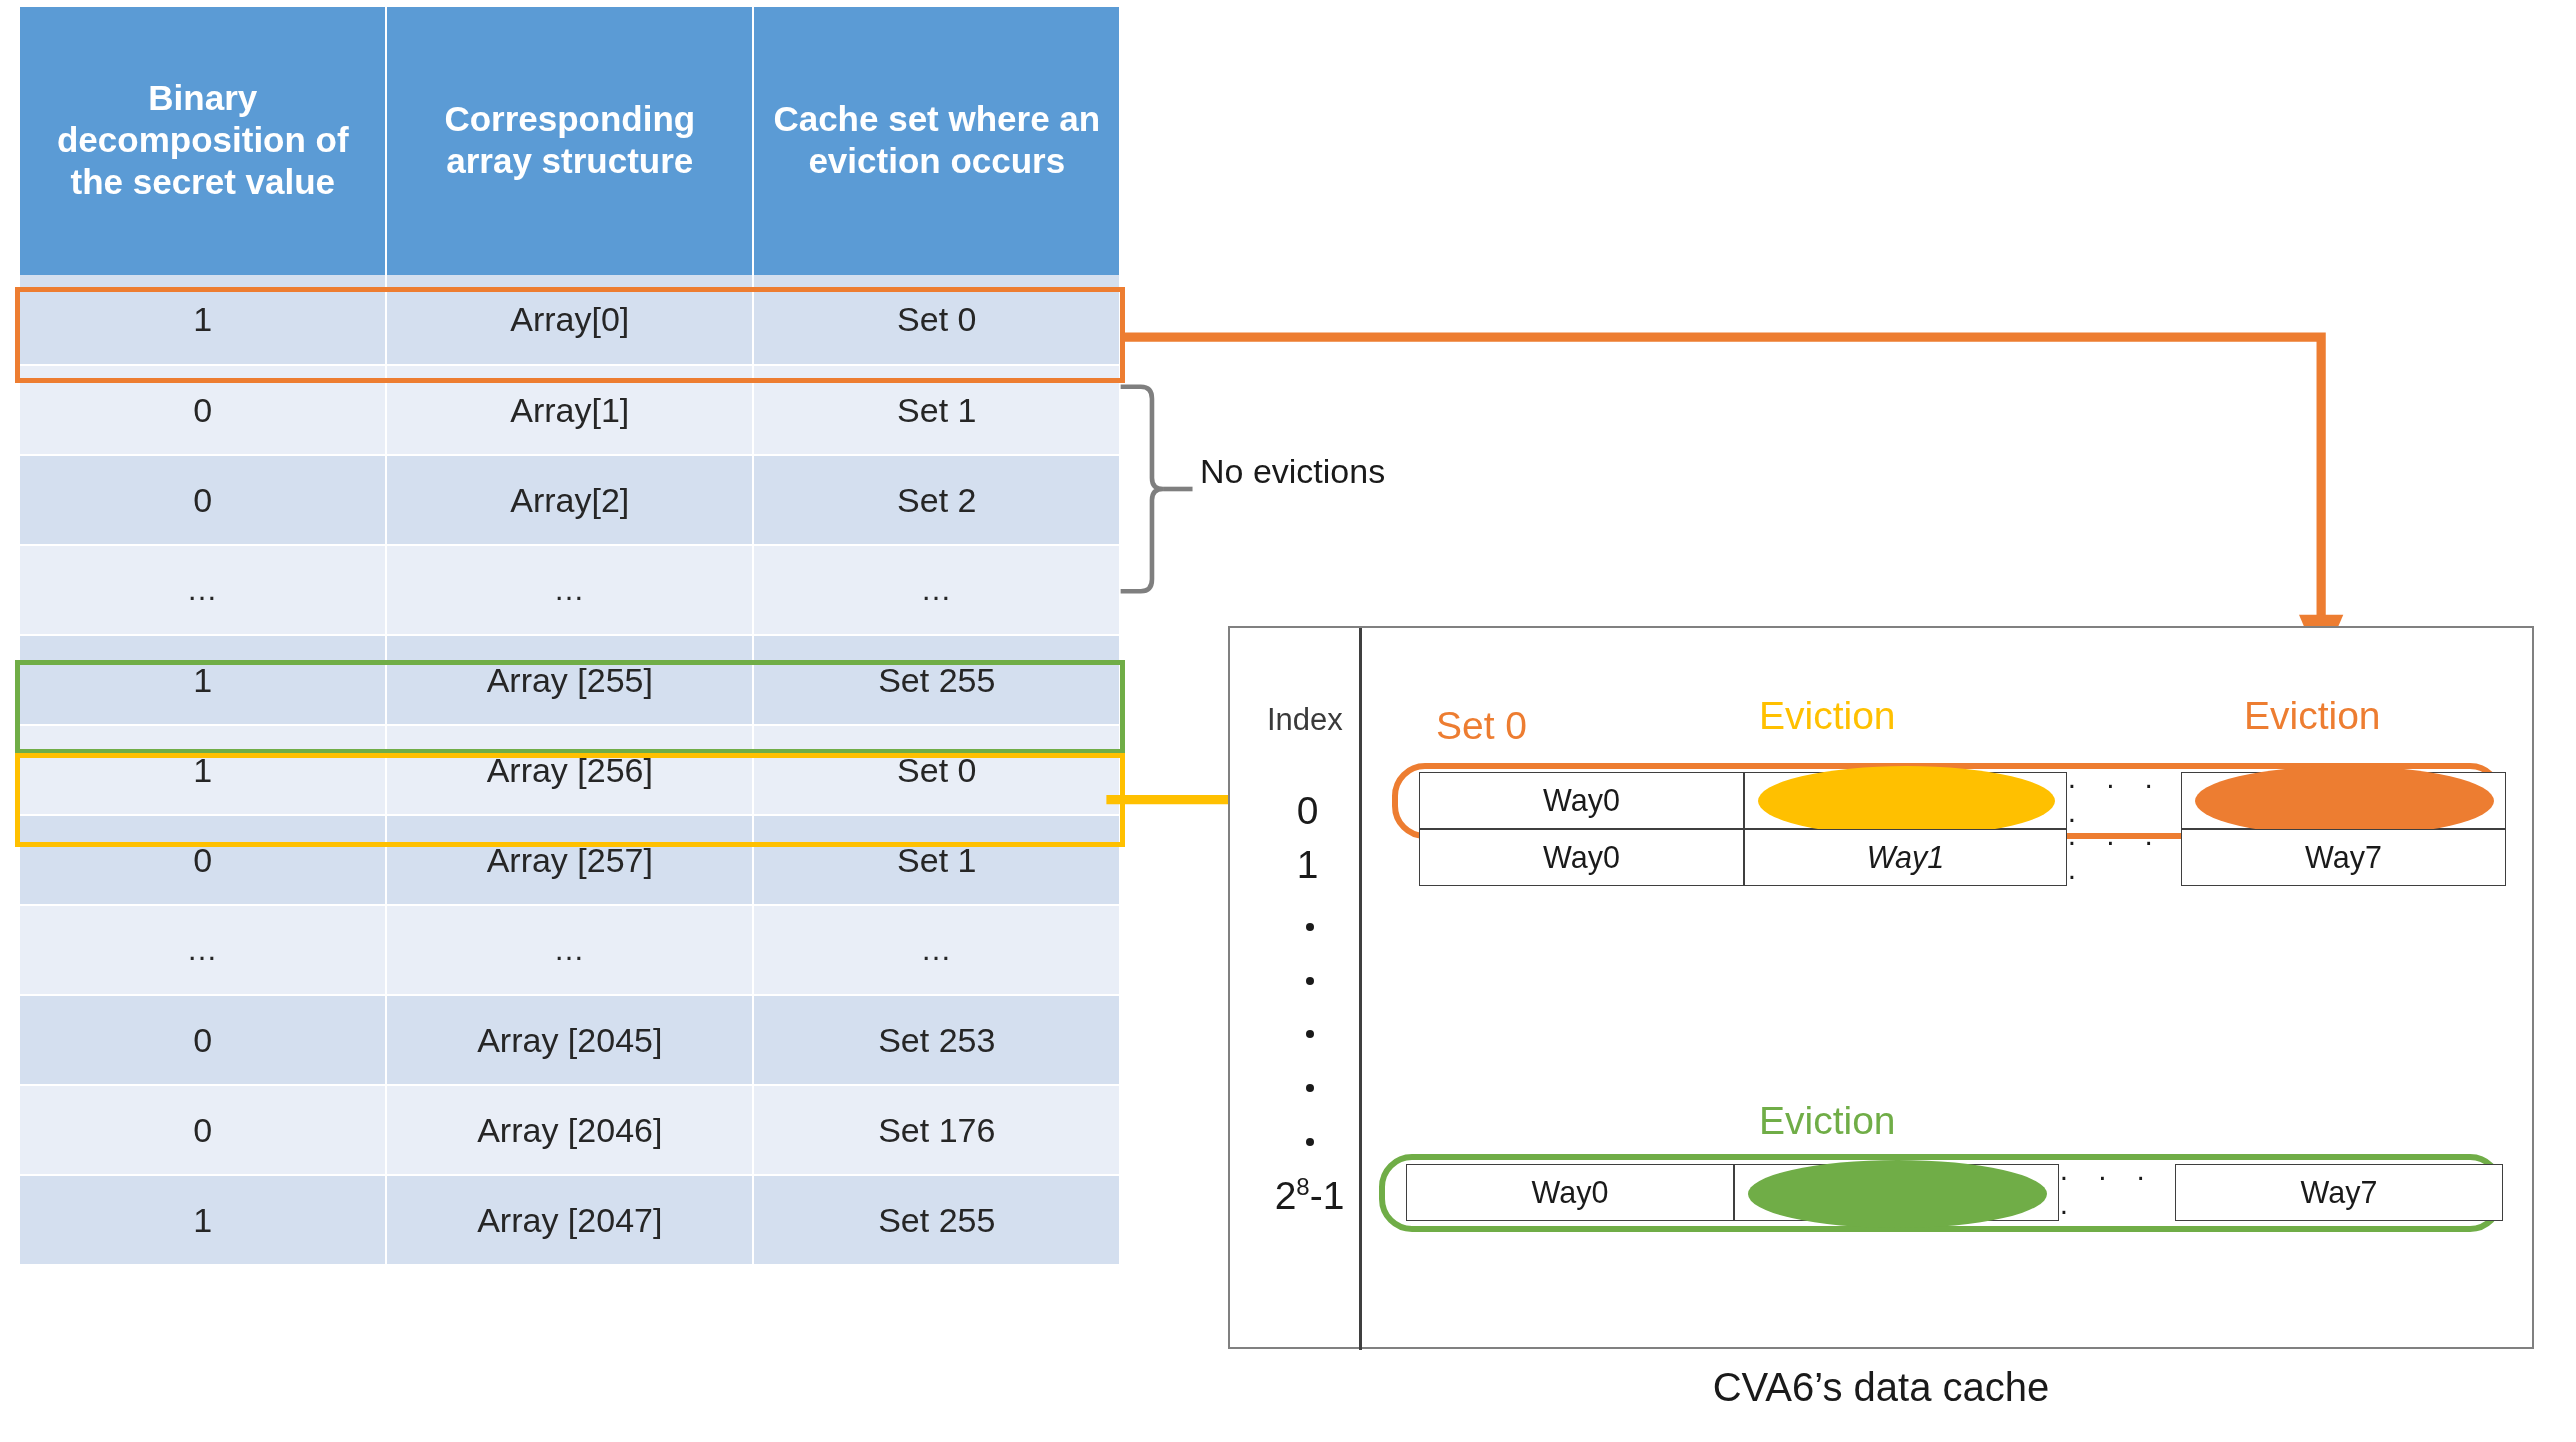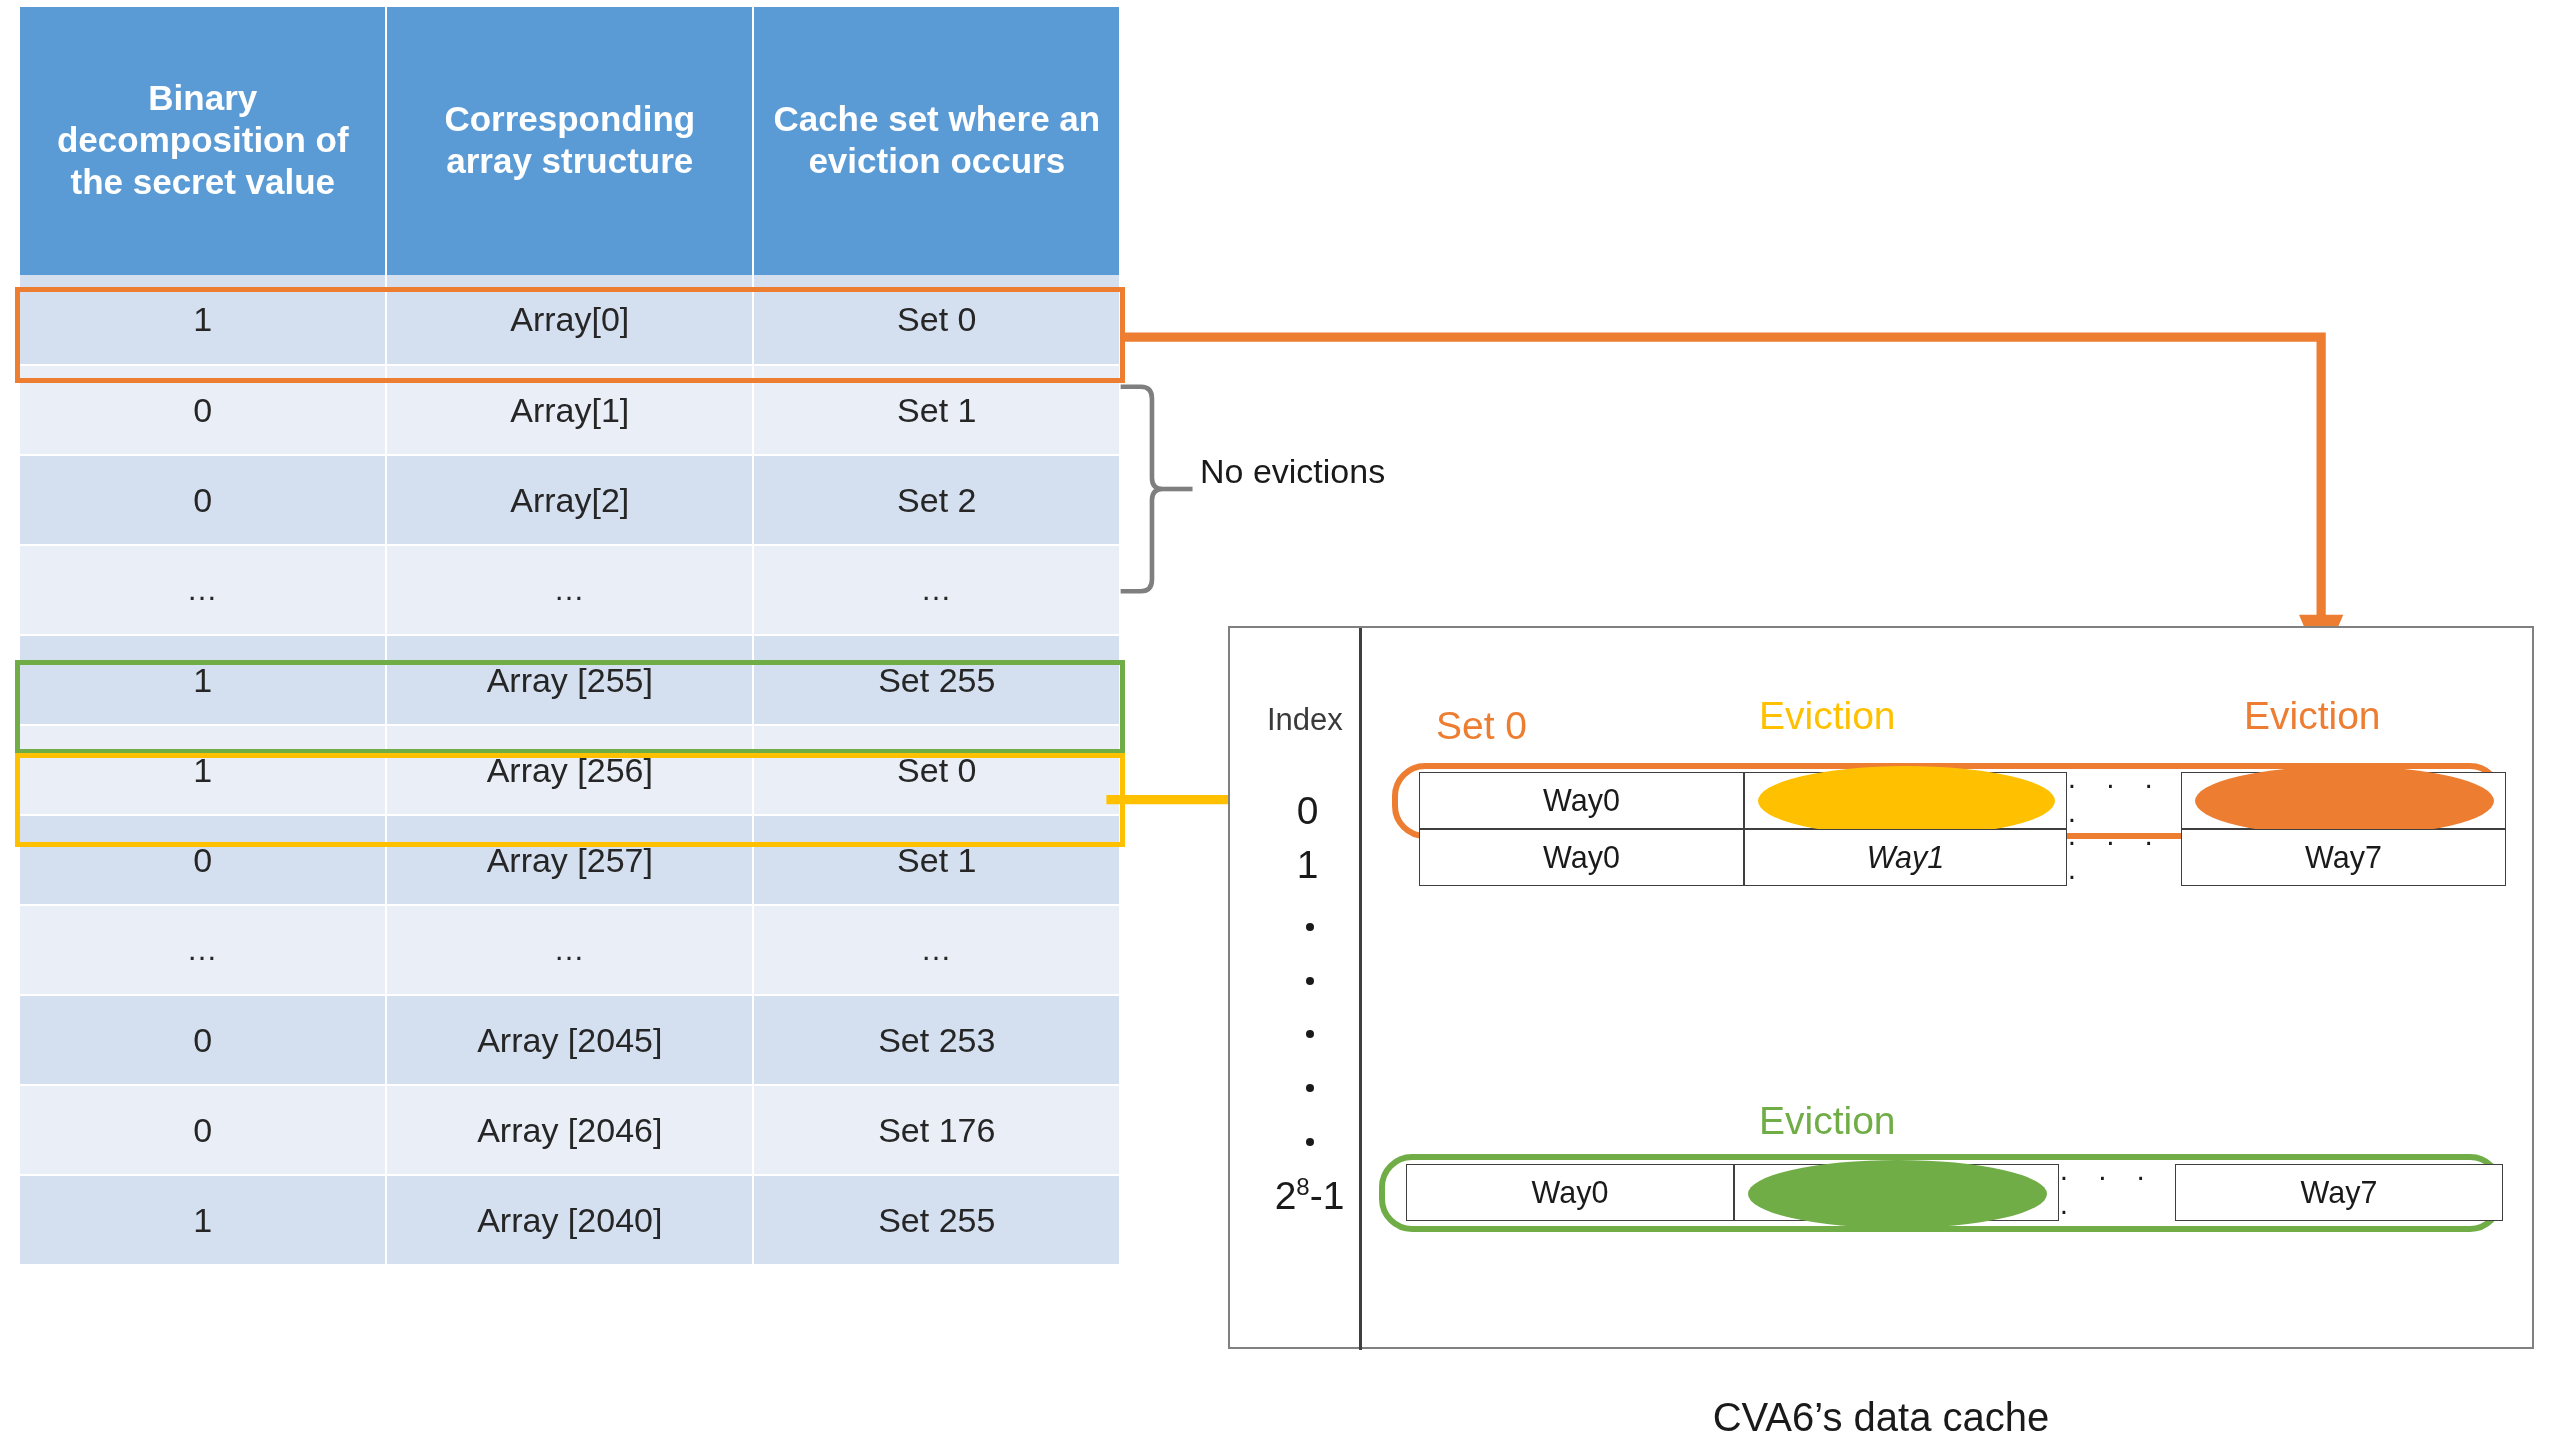--- a/index.html
+++ b/index.html
@@ -110,21 +110,20 @@
     box-sizing: border-box;
   }
   .cache-caption {
     position: absolute;
     left: 1228px;
     top: 1365px;
     width: 1306px;
     text-align: center;
     font-size: 40px;
     color: #1a1a1a;
-    margin-top: 30px;
   }
 
   .index-label {
     position: absolute;
     left: 1267px;
     top: 702px;
     font-size: 31px;
     color: #3a3a3a;
   }
   .idx-num {
@@ -258,21 +257,21 @@
         <td>Array [2045]</td>
         <td>Set 253</td>
       </tr>
       <tr class="band-b">
         <td>0</td>
         <td>Array [2046]</td>
         <td>Set 176</td>
       </tr>
       <tr class="band-a">
         <td>1</td>
-        <td>Array [2040]</td>
+        <td>Array [2047]</td>
         <td>Set 255</td>
       </tr>
     </tbody>
   </table>
 
   <div class="row-outline outline-orange" style="left:14.8px; top:287px; width:1110px; height:96px;"></div>
   <div class="row-outline outline-green" style="left:14.8px; top:660px; width:1110px; height:94px;"></div>
   <div class="row-outline outline-yellow" style="left:14.8px; top:753px; width:1110px; height:94px;"></div>
 
   <svg class="conn" style="left:1113px; top:383px; width:148px; height:212px;" viewBox="0 0 160 230">

